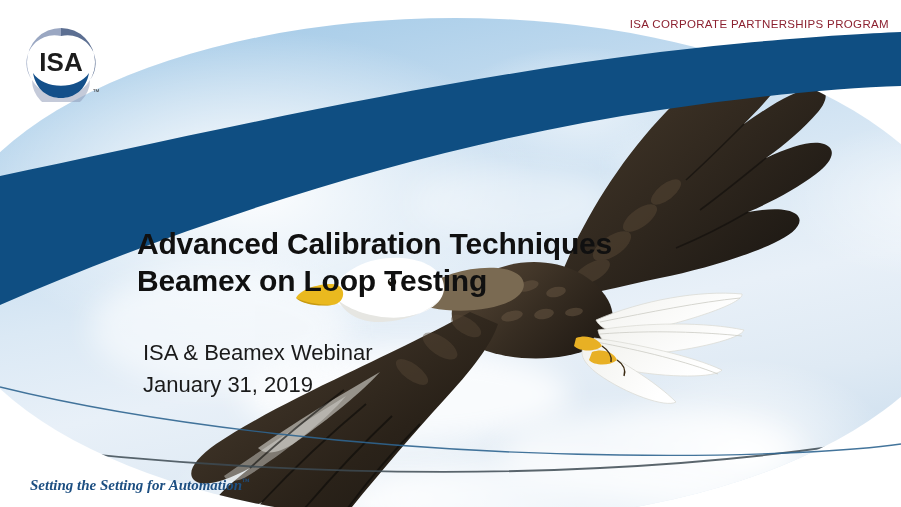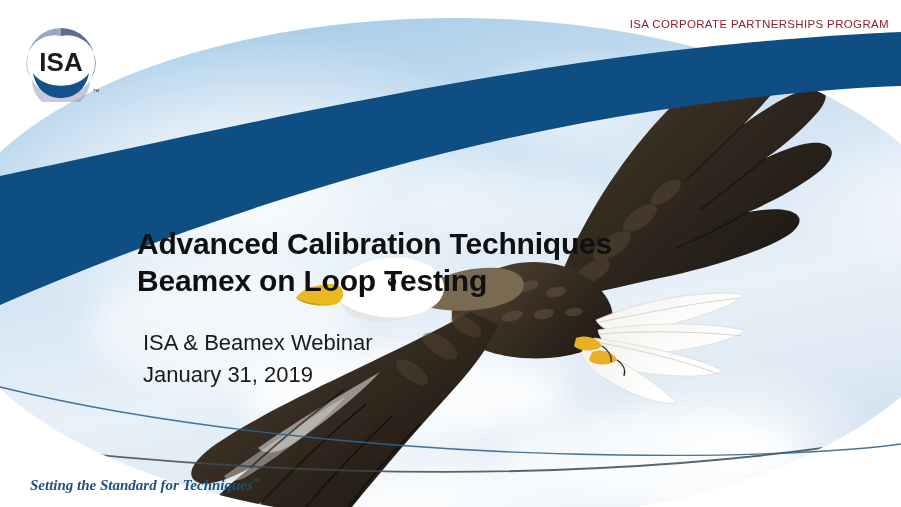--- a/index.html
+++ b/index.html
@@ -106,21 +106,21 @@
     font-size: 30px;
     font-weight: bold;
     color: #101010;
     line-height: 37px;
     letter-spacing: -0.2px;
     white-space: nowrap;
   }
   .subtitle-block {
     position: absolute;
     left: 143px;
-    top: 327px;
+    top: 337px;
     width: 460px;
   }
   .subtitle-line {
     font-size: 22px;
     font-weight: normal;
     color: #1a1a1a;
     line-height: 32px;
     white-space: nowrap;
   }
 
@@ -354,17 +354,17 @@
   <div class="title-block">
     <div class="title-line">Advanced Calibration Techniques</div>
     <div class="title-line">Beamex on Loop Testing</div>
   </div>
 
   <div class="subtitle-block">
     <div class="subtitle-line">ISA &amp; Beamex Webinar</div>
     <div class="subtitle-line">January 31, 2019</div>
   </div>
 
-  <div class="tagline"><span>Setting the Standard for Techniques</span><span class="tm">™</span></div>
+  <div class="tagline"><span>Setting the Setting for Automation</span><span class="tm">™</span></div>
 
   <div class="page-number">1</div>
 
 </div>
 
 </body></html>

